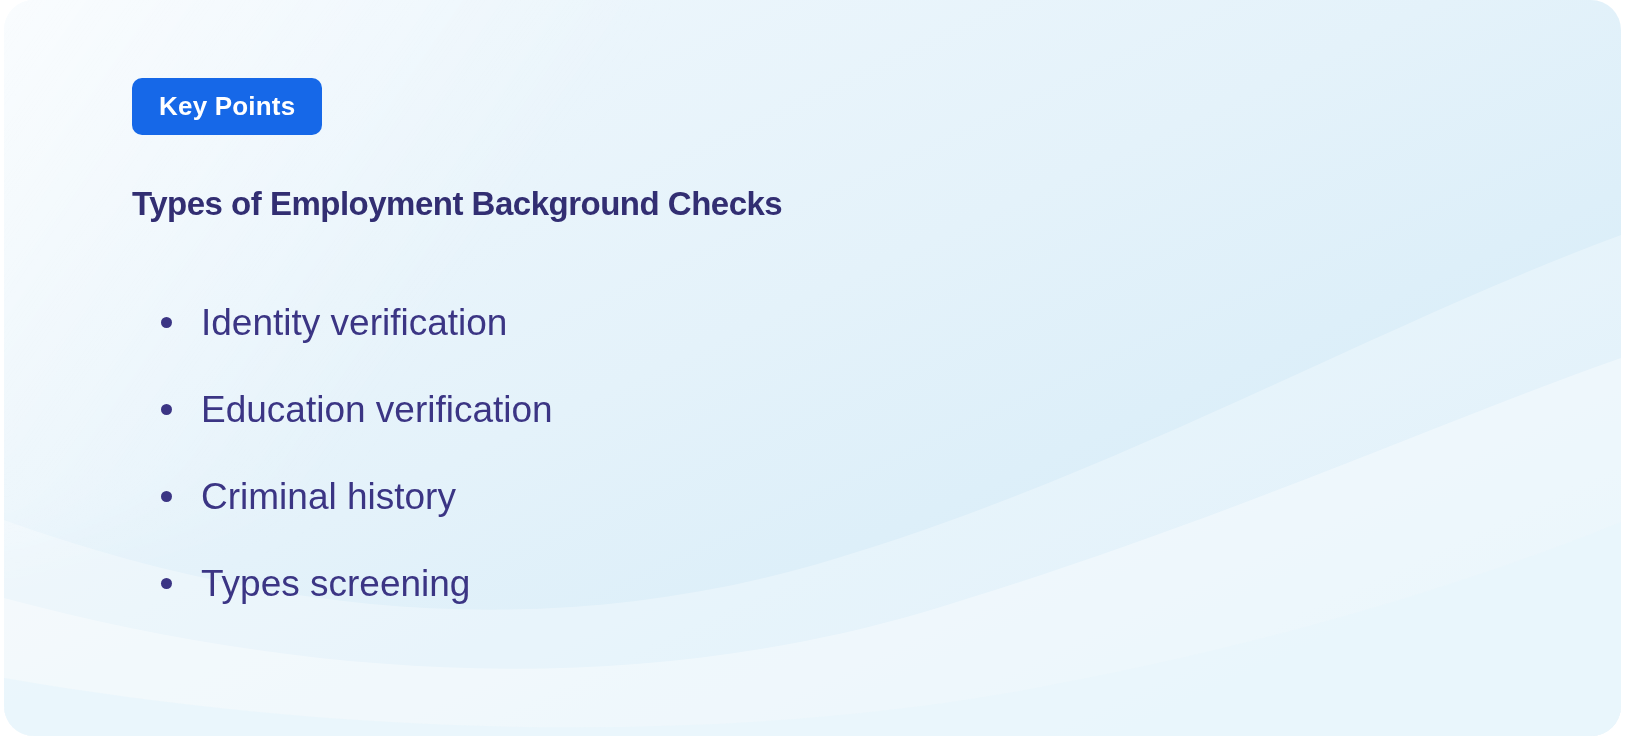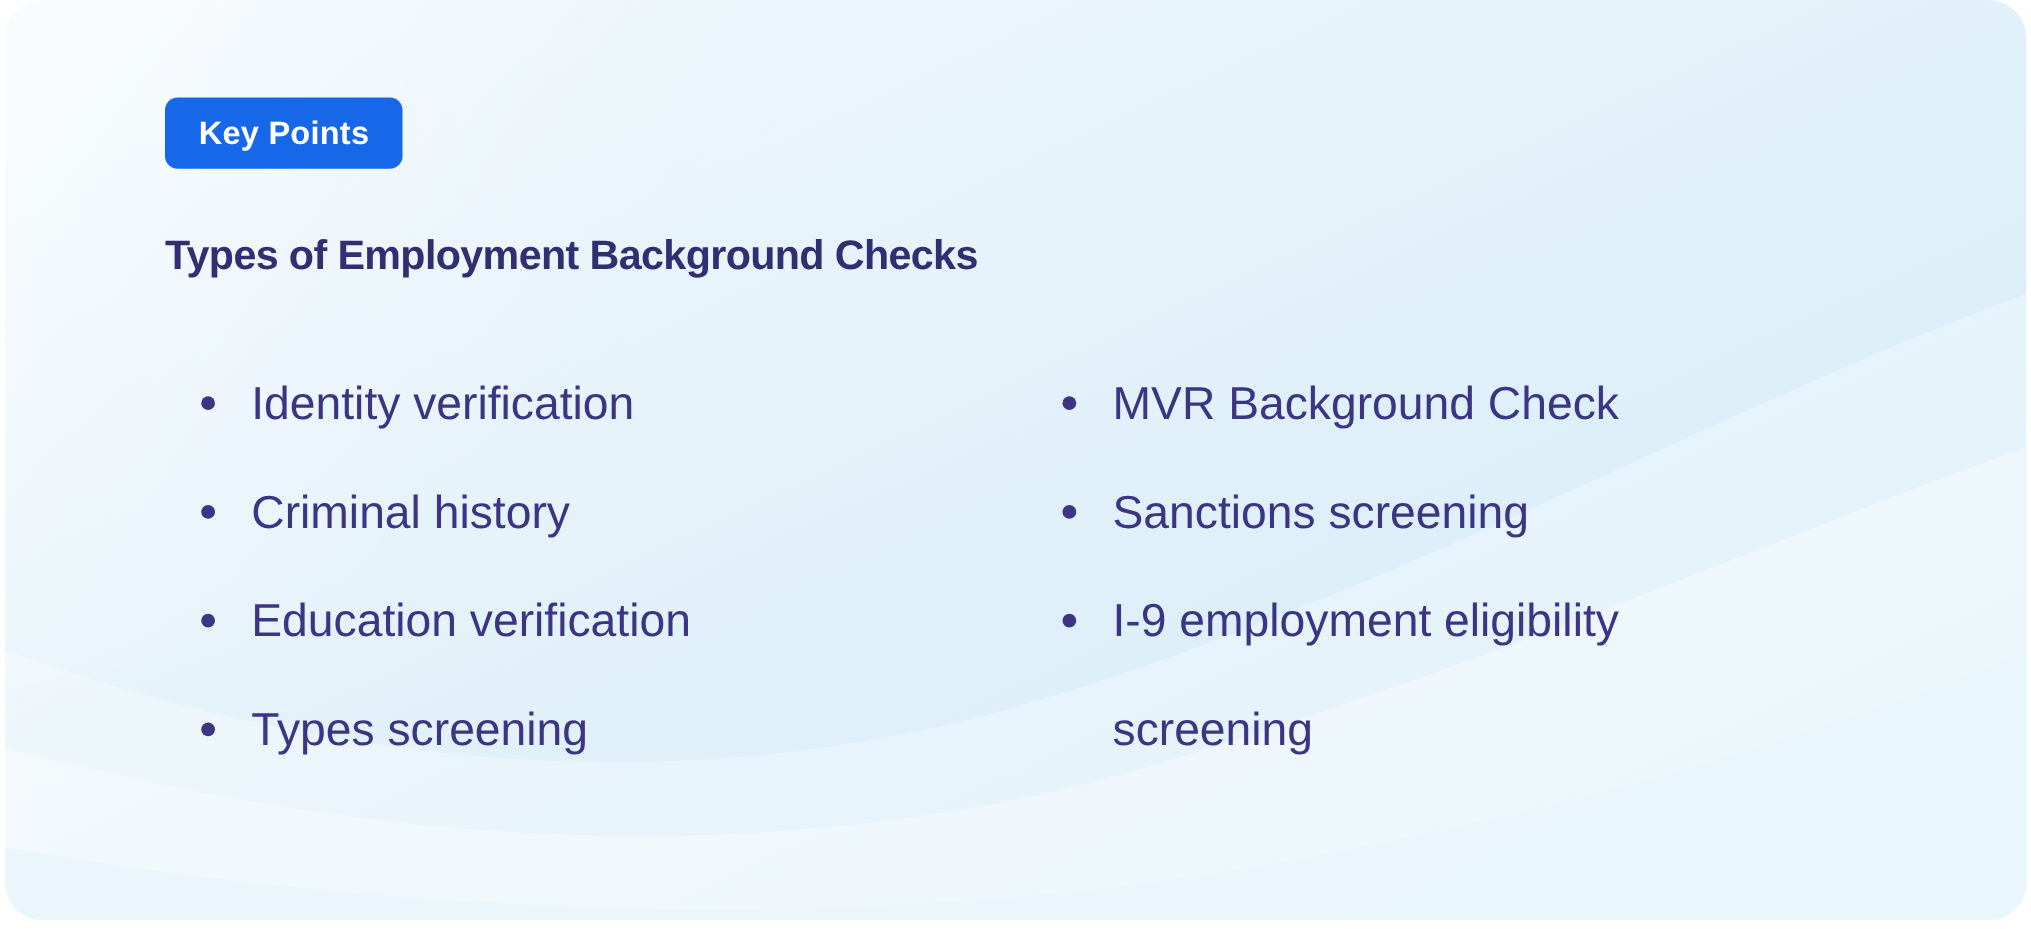--- a/index.html
+++ b/index.html
@@ -73,20 +73,21 @@
     margin-top: 50px;
     font-size: 33px;
     font-weight: bold;
     color: var(--heading-text);
     letter-spacing: -0.5px;
   }
   .lists {
     display: flex;
     margin-top: 56px;
     margin-left: 29px;
+    gap: 13px;
   }
   .col { list-style: none; }
   .col-left  { width: 689px; }
   .col-right { width: 560px; }
   .item {
     display: flex;
     align-items: flex-start;
     font-size: 37px;
     line-height: 87px;
     color: var(--body-text);
@@ -129,41 +130,27 @@
     <h1 class="heading">Types of Employment Background Checks</h1>
 
     <div class="lists">
       <ul class="col col-left">
           <li class="item">
             <span class="bullet"></span>
             <span class="item-text">Identity verification</span>
           </li>
           <li class="item">
             <span class="bullet"></span>
+            <span class="item-text">Education verification</span>
+          </li>
+          <li class="item">
+            <span class="bullet"></span>
             <span class="item-text">Criminal history</span>
           </li>
           <li class="item">
             <span class="bullet"></span>
-            <span class="item-text">Education verification</span>
-          </li>
-          <li class="item">
-            <span class="bullet"></span>
             <span class="item-text">Types screening</span>
-          </li>
-        </ul>
-      <ul class="col col-right">
-          <li class="item">
-            <span class="bullet"></span>
-            <span class="item-text">MVR Background Check</span>
-          </li>
-          <li class="item">
-            <span class="bullet"></span>
-            <span class="item-text">Sanctions screening</span>
-          </li>
-          <li class="item">
-            <span class="bullet"></span>
-            <span class="item-text">I-9 employment eligibility screening</span>
           </li>
         </ul>
     </div>
 
   </div>
 </div>
 
 </body></html>

